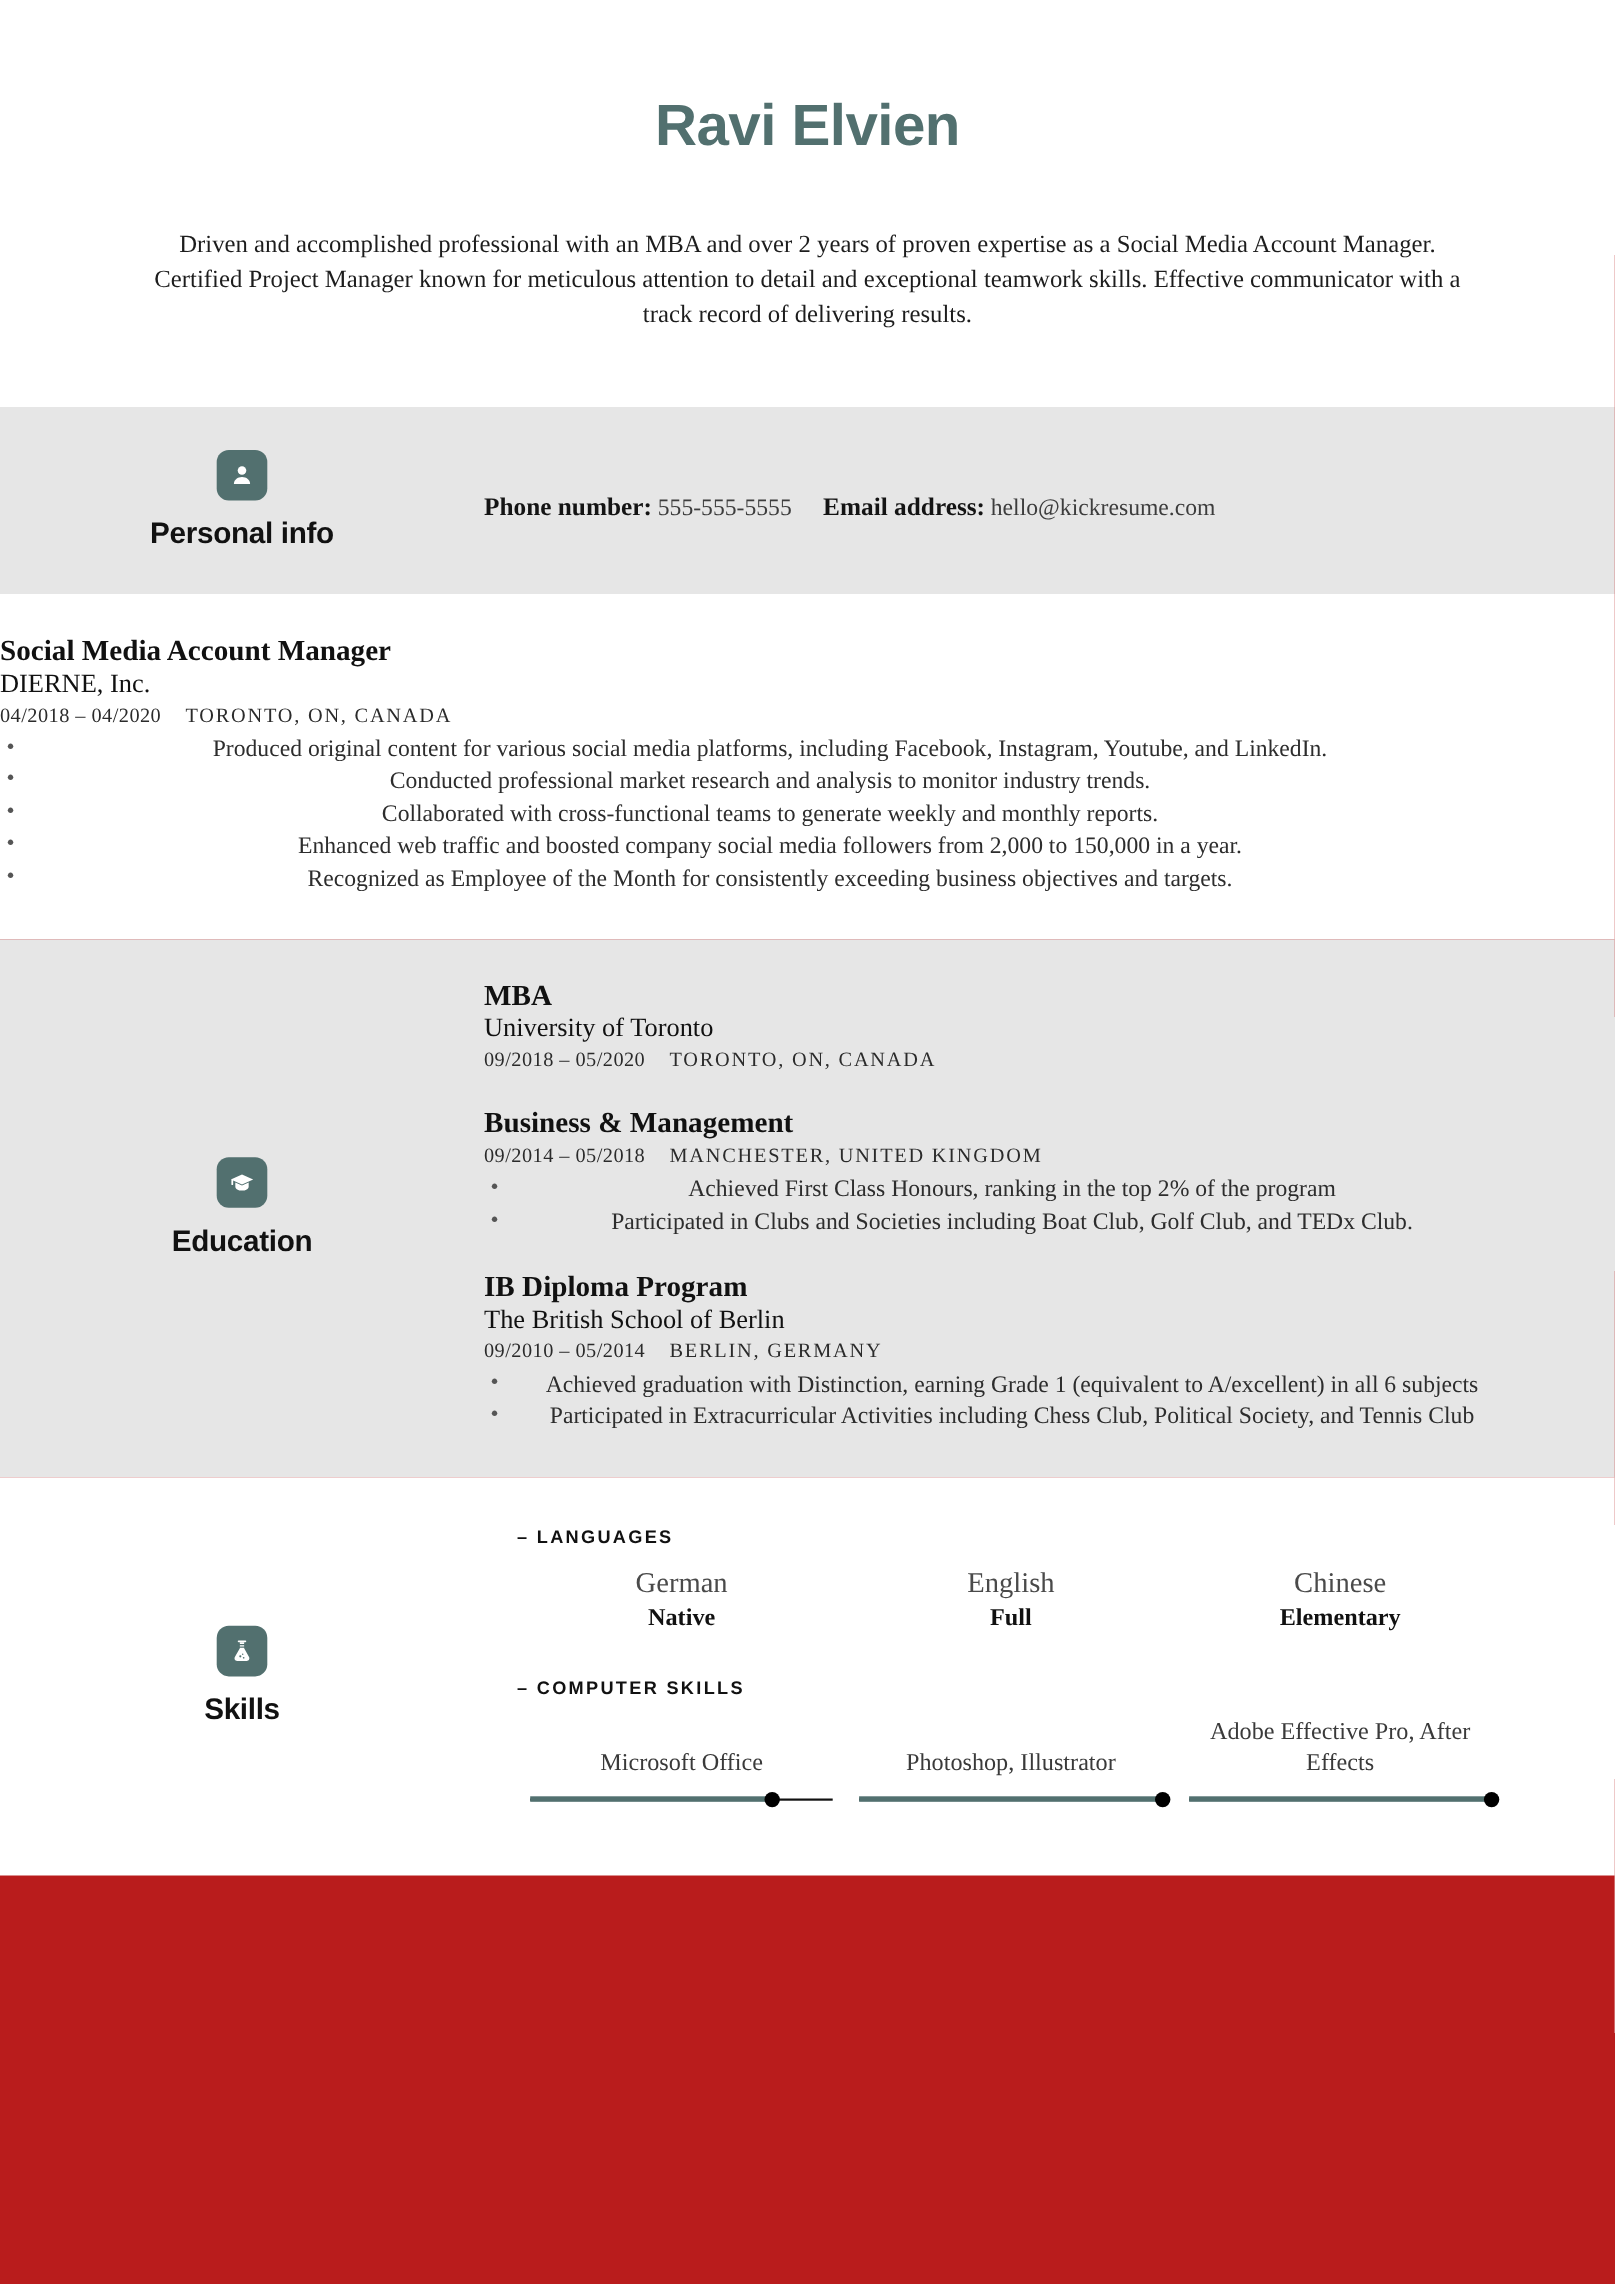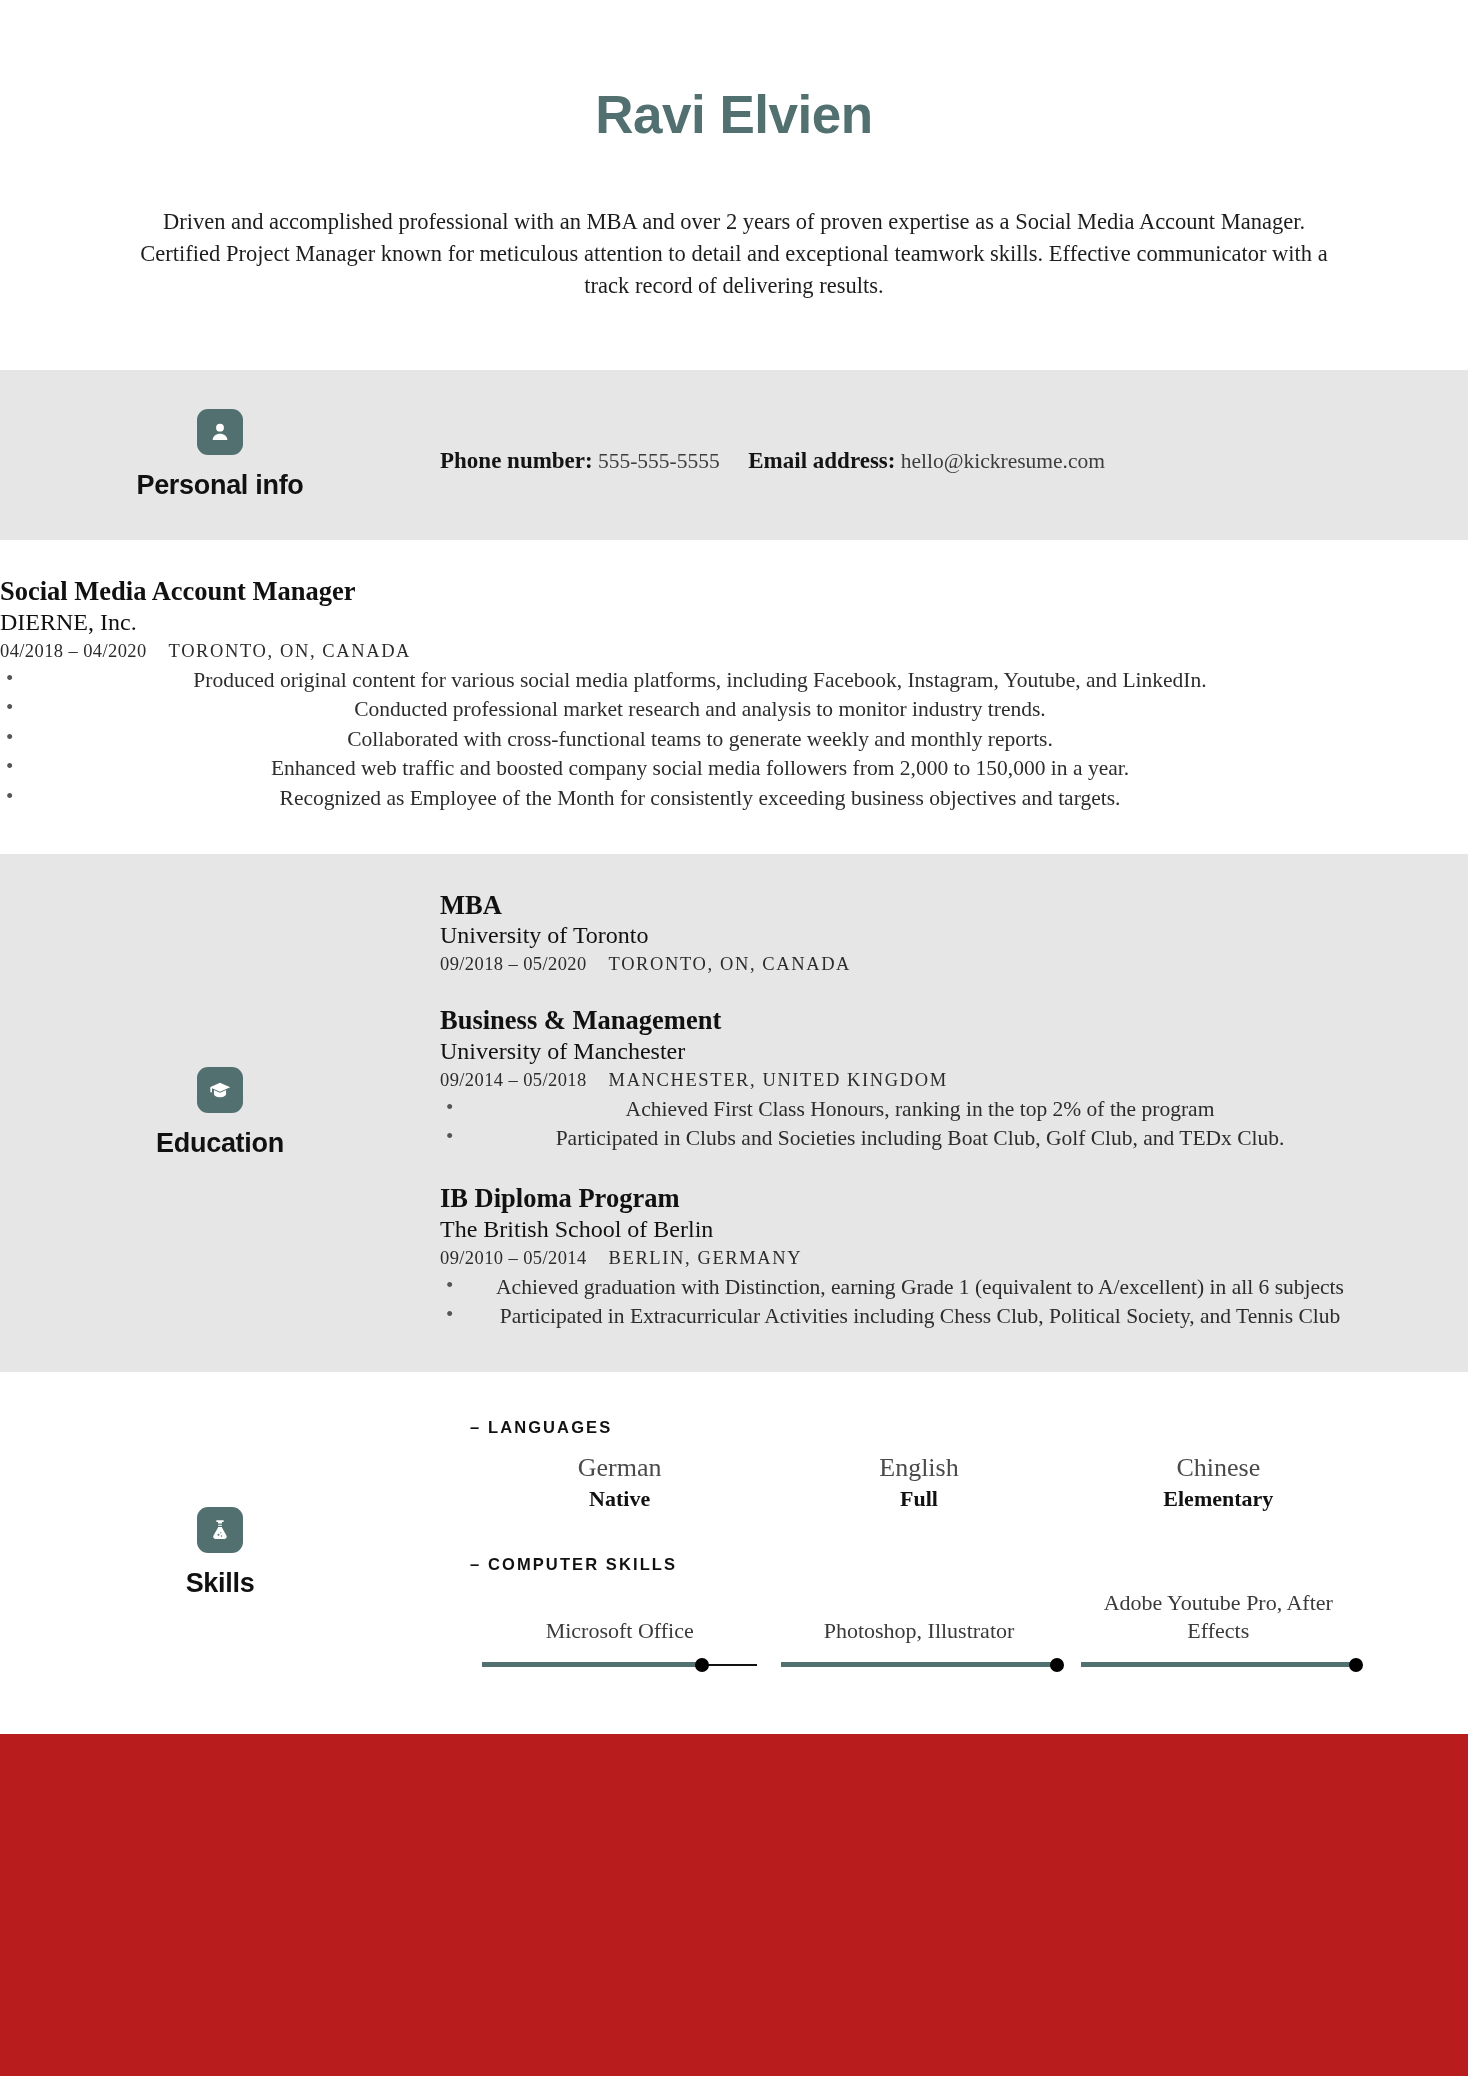--- a/index.html
+++ b/index.html
@@ -303,21 +303,20 @@
         <div class="entry">
           <div class="entry-title">MBA</div>
           <div class="entry-org">University of Toronto</div>
           <div class="entry-meta">
             <span>09/2018 – 05/2020</span><span class="loc">TORONTO, ON, CANADA</span>
           </div>
         </div>
 
         <div class="entry">
           <div class="entry-title">Business &amp; Management</div>
-          <div class="entry-org">University of Manchester</div>
           <div class="entry-meta">
             <span>09/2014 – 05/2018</span><span class="loc">MANCHESTER, UNITED KINGDOM</span>
           </div>
           <ul class="bullets">
             <li>Achieved First Class Honours, ranking in the top 2% of the program</li>
             <li>Participated in Clubs and Societies including Boat Club, Golf Club, and TEDx Club.</li>
           </ul>
         </div>
 
         <div class="entry">
@@ -387,21 +386,21 @@
             </div>
             <div class="skill-col">
               <div class="cs-name">Photoshop, Illustrator</div>
               <div class="slider">
                 <div class="track"></div>
                 <div class="fill" style="width: 100%;"></div>
                 <div class="knob" style="left: 100%;"></div>
               </div>
             </div>
             <div class="skill-col">
-              <div class="cs-name">Adobe Youtube Pro, After Effects</div>
+              <div class="cs-name">Adobe Effective Pro, After Effects</div>
               <div class="slider">
                 <div class="track"></div>
                 <div class="fill" style="width: 100%;"></div>
                 <div class="knob" style="left: 100%;"></div>
               </div>
             </div>
           </div>
         </div>
 
       </div>

